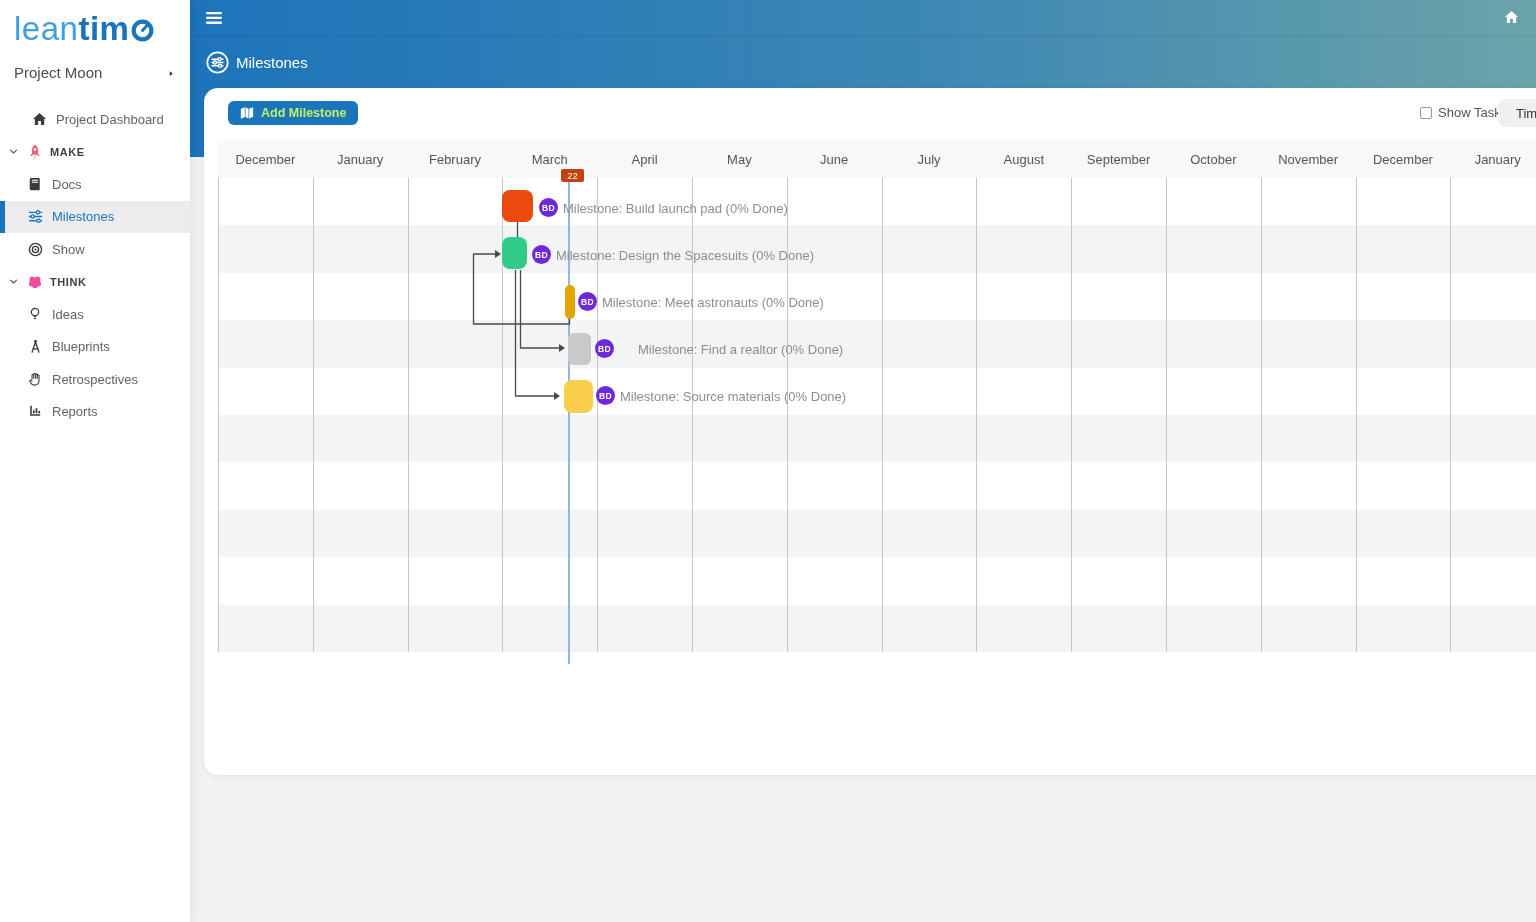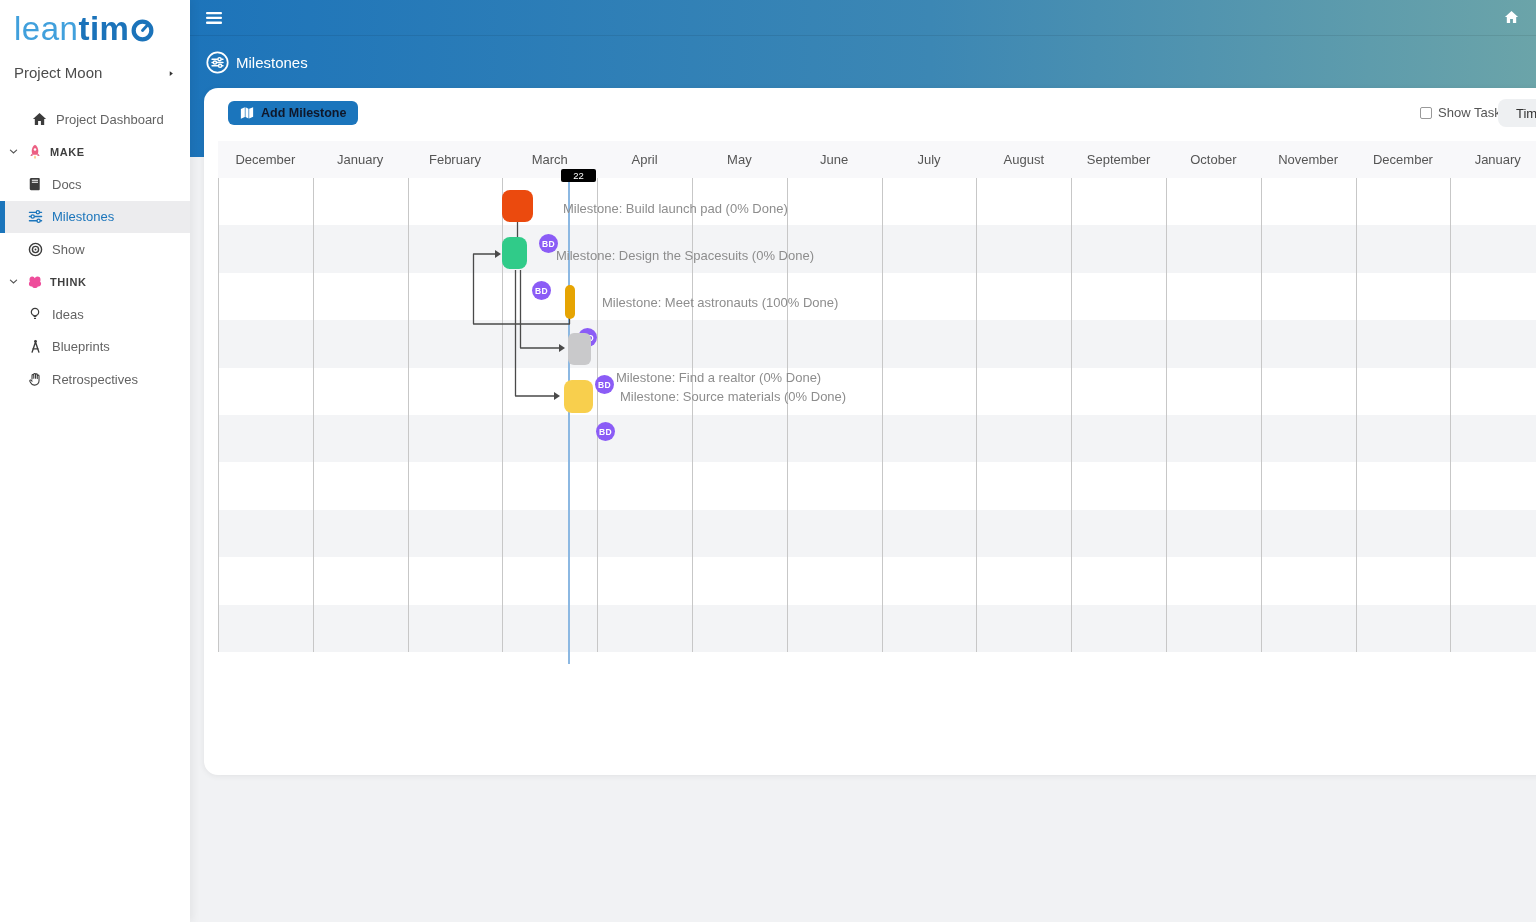--- a/index.html
+++ b/index.html
@@ -39,47 +39,47 @@
   .home-btn { position:absolute; right:16px; top:10px; width:16px; height:16px; color:#fff; cursor:pointer; display:inline-flex; }
   .subheader { position:absolute; left:190px; top:36px; width:1346px; height:52px;
                display:flex; align-items:center; color:#fff; }
   .subheader .circ-ic { margin-left:16px; width:23px; height:23px; display:inline-flex; color:#fff; }
   .subheader .title { margin-left:7px; font-size:15px; }
 
   
   .card { position:absolute; left:204px; top:88px; width:1372px; height:687px; background:#fff;
           border-radius:14px; box-shadow:0 1px 6px rgba(0,0,0,.07); z-index:3; }
   .add-btn { position:absolute; left:24px; top:13px; height:24px; display:inline-flex; align-items:center;
-             gap:7px; background:#1b75bc; color:#0f172a; border:none; border-radius:6px; padding:0 12px;
+             gap:7px; background:#1b75bc; color:#bef264; border:none; border-radius:6px; padding:0 12px;
              font-size:12.5px; font-weight:bold; font-family:inherit; cursor:pointer; }
   .add-btn .bic { width:14px; height:14px; display:inline-flex; }
   .show-tasks { position:absolute; left:1216px; top:17px; display:flex; align-items:center; gap:6px;
                 font-size:13px; color:#555; }
   .show-tasks input { width:12px; height:12px; accent-color:#fff; border:1px solid #999; appearance:none;
                       border-radius:2px; background:#fff; cursor:pointer; }
   .time-pill { position:absolute; left:1294px; top:11px; height:28px; width:110px; background:#eef0f2;
                border:none; border-radius:8px; font-size:13px; color:#333; text-align:left;
                padding:0 0 0 18px; font-family:inherit; cursor:pointer; }
 
   .month-header { position:absolute; left:14px; top:53px; width:1350px; height:37px; background:#f8f8fa;
                   display:flex; }
   .month-cell { width:94.8px; flex:none; text-align:center; line-height:37px; font-size:13px; color:#555; }
 
   .grid { position:absolute; left:14px; top:90px; width:1330px; height:474px; }
   .stripe { position:absolute; left:0; width:1330px; height:47.4px; }
   .stripe.alt { background:#f3f4f6; }
   .vline { position:absolute; top:0; width:1px; height:474px; background:#c7c7c7; }
   .today-line { position:absolute; top:0; width:2px; height:486px; background:#8cb8e2; }
-  .today-badge { position:absolute; width:35px; height:13px; background:#000000; border-radius:2px;
+  .today-badge { position:absolute; width:23px; height:13px; background:#c2410c; border-radius:2px;
                  color:#fff; font-size:9.5px; line-height:13px; text-align:center; }
   .conn { position:absolute; left:0; top:0; }
   .ms-bar { position:absolute; cursor:pointer; }
-  .avatar { position:absolute; width:19px; height:19px; border-radius:50%; background:#8b5cf6;
+  .avatar { position:absolute; width:19px; height:19px; border-radius:50%; background:#6d28d9;
             color:#fff; font-size:8.5px; font-weight:bold; display:flex; align-items:center;
-            justify-content:center; letter-spacing:.3px;margin-top:36px; }
+            justify-content:center; letter-spacing:.3px; }
   .ms-label { position:absolute; font-size:13px; color:#8d8d8d; white-space:nowrap; cursor:pointer; }
 </style>
 </head>
 <body>
 
 <aside class="sidebar">
   <div class="logo"><span class="lt-lean">lean</span><span class="lt-time">tim</span><svg width="25" height="25" viewBox="0 0 26 26">
         <circle cx="13" cy="14" r="9.2" fill="none" stroke="#1b73ba" stroke-width="4.4"></circle>
         <path d="M13 14 18 8.6" stroke="#1b73ba" stroke-width="3" stroke-linecap="round"></path>
       </svg></div>
@@ -186,20 +186,31 @@
       </div>
       <div class="nav-item">
         <span class="nic">
           <svg width="14" height="14" viewBox="0 0 16 16">
             <g stroke="currentColor" stroke-width="1.25" fill="none" stroke-linecap="round" stroke-linejoin="round">
               <path d="M4.6 8V3.9a1 1 0 0 1 2 0V7m0-3.5v-.8a1 1 0 0 1 2 0V7m0-3.9a1 1 0 0 1 2 0v4.3m0-2.8a1 1 0 0 1 2 0V10a5 5 0 0 1-5 5h-.4a4.8 4.8 0 0 1-4.1-2.6l-1-1.9a1.1 1.1 0 0 1 1.9-1l.6 1"></path>
             </g>
           </svg>
         </span>
         <span class="nlabel">Retrospectives</span>
+      </div>
+      <div class="nav-item">
+        <span class="nic">
+          <svg width="14" height="14" viewBox="0 0 16 16">
+            <path fill="currentColor" d="M2.5 2v11.5H14v-1.8H4.3V2z"></path>
+            <rect x="5.6" y="7.2" width="2" height="3.4" fill="currentColor"></rect>
+            <rect x="8.7" y="4.8" width="2" height="5.8" fill="currentColor"></rect>
+            <rect x="11.8" y="7.9" width="2" height="2.7" fill="currentColor"></rect>
+          </svg>
+        </span>
+        <span class="nlabel">Reports</span>
       </div>
     </nav>
 </aside>
 
 <div class="header-bg"></div>
 <div class="topbar">
   <span class="menu-btn" id="menuIcon">
       <svg width="18" height="16" viewBox="0 0 16 16">
         <g fill="currentColor">
           <rect y="2" width="16" height="2.3" rx="1"></rect>
@@ -299,21 +310,21 @@
         <polygon points="336,214 342,218 336,222" fill="#4a4a4a"></polygon>
       </svg>
       <div class="ms-bar" style="left: 284px; top: 12px; width: 31px; height: 32px; border-radius: 8px; background: rgb(235, 74, 14);"></div>
       <div class="avatar" style="left: 321px; top: 20px;">BD</div>
       <span class="ms-label" style="left: 345px; top: 23px;">Milestone: Build launch pad (0% Done)</span>
       <div class="ms-bar" style="left: 284px; top: 59px; width: 25px; height: 32px; border-radius: 8px; background: rgb(48, 203, 137);"></div>
       <div class="avatar" style="left: 314px; top: 67px;">BD</div>
       <span class="ms-label" style="left: 338px; top: 70px;">Milestone: Design the Spacesuits (0% Done)</span>
       <div class="ms-bar" style="left: 347px; top: 107px; width: 10px; height: 34px; border-radius: 5px; background: rgb(230, 164, 2);"></div>
       <div class="avatar" style="left: 360px; top: 114px;">BD</div>
-      <span class="ms-label" style="left: 384px; top: 117px;">Milestone: Meet astronauts (100% Done)</span>
+      <span class="ms-label" style="left: 384px; top: 117px;">Milestone: Meet astronauts (0% Done)</span>
       <div class="ms-bar" style="left: 350px; top: 155px; width: 23px; height: 32px; border-radius: 6px; background: rgb(201, 201, 203);"></div>
       <div class="avatar" style="left: 377px; top: 161px;">BD</div>
-      <span class="ms-label" style="left: 398px; top: 164px; margin-top: 28px;">Milestone: Find a realtor (0% Done)</span>
+      <span class="ms-label" style="left: 420px; top: 164px;">Milestone: Find a realtor (0% Done)</span>
       <div class="ms-bar" style="left: 346px; top: 202px; width: 29px; height: 33px; border-radius: 8px; background: rgb(248, 207, 77);"></div>
       <div class="avatar" style="left: 378px; top: 208px;">BD</div>
       <span class="ms-label" style="left: 402px; top: 211px;">Milestone: Source materials (0% Done)</span>
     </div>
 </div>
 
 </body></html>

